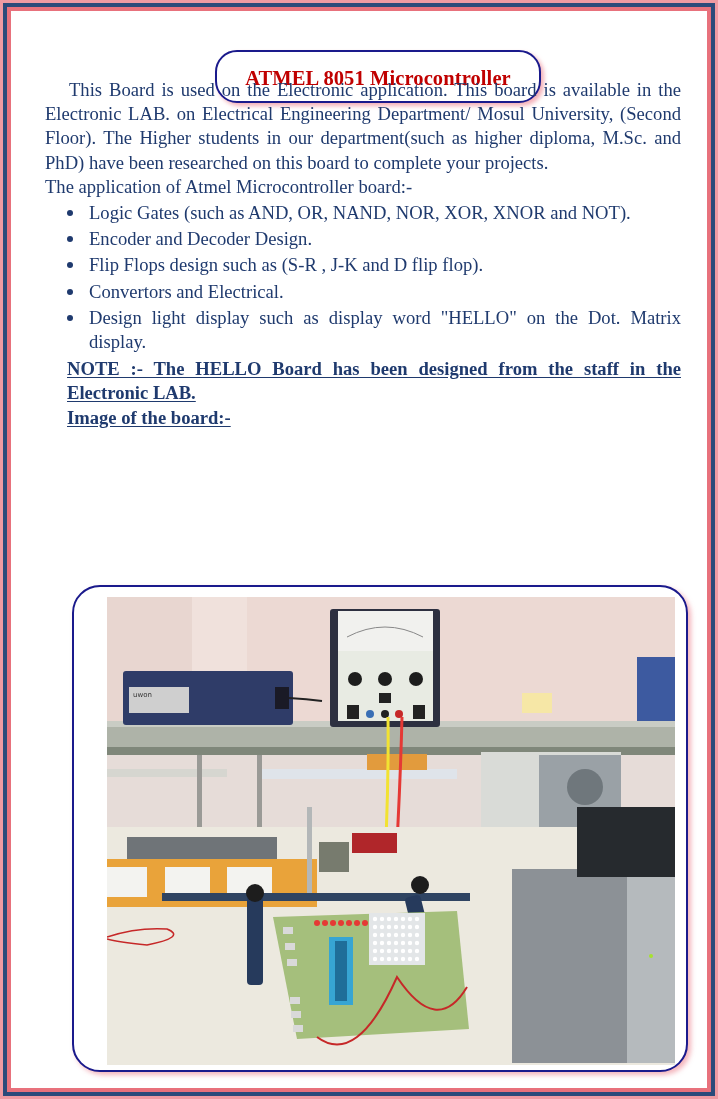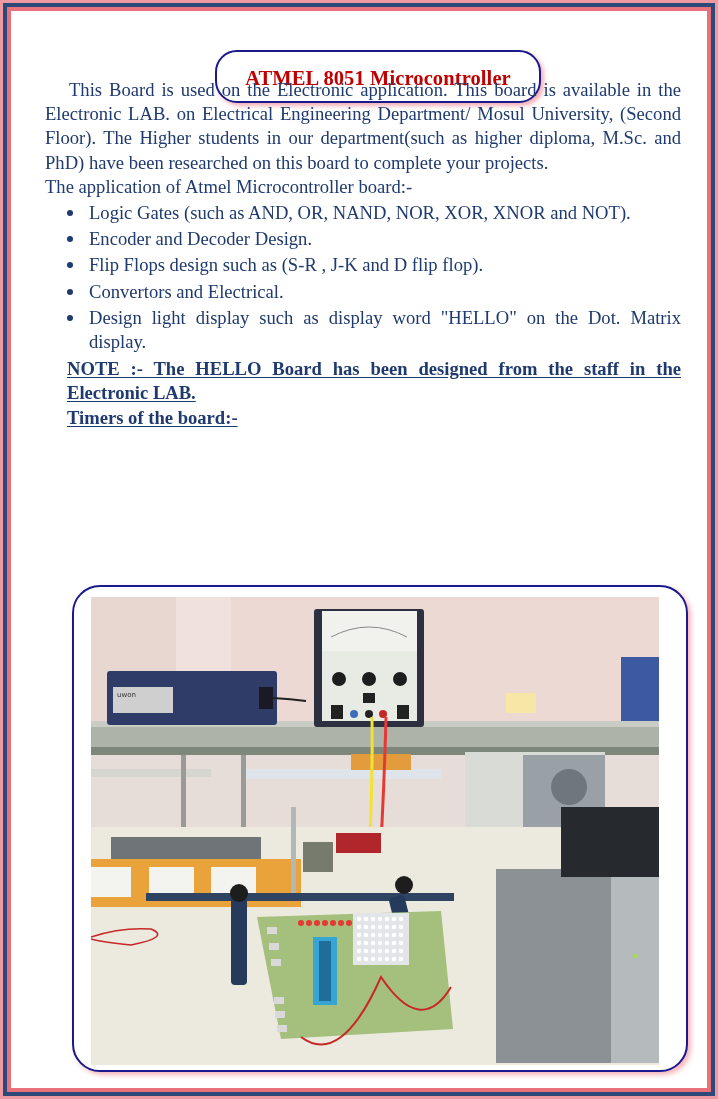--- a/index.html
+++ b/index.html
@@ -53,21 +53,21 @@
     text-align: justify; color: #1f3a6e; text-underline-offset: 2px;
   }
   .photo-frame {
     position: absolute; left: 72px; top: 585px; width: 616px; height: 487px;
     box-sizing: border-box;
     border: 2px solid #1a1a8c; border-radius: 28px;
     box-shadow: 3px 3px 5px rgba(240,150,160,0.7);
     background: #fff;
   }
   .photo {
-    position: absolute; left: 91px; top: 597px; width: 568px; height: 468px;
+    position: absolute; left: 107px; top: 597px; width: 568px; height: 468px;
     overflow: hidden; background: #e9dcd6;
   }
 </style>
 </head>
 <body>
 
 <div class="page-frame"></div>
 <div class="frame-navy"></div>
 <div class="frame-pink-inner"></div>
 
@@ -79,21 +79,21 @@
   <p class="para indent">This Board is used on the Electronic application. This board is available in the Electronic LAB. on Electrical Engineering Department/ Mosul University, (Second Floor). The Higher students in our department(such as higher diploma, M.Sc. and PhD) have been researched on this board to complete your projects.</p>
   <p class="para">The application of Atmel Microcontroller board:-</p>
   <ul class="apps">
     <li><span class="bullet"></span><span>Logic Gates (such as AND, OR, NAND, NOR, XOR, XNOR and NOT).</span></li>
     <li><span class="bullet"></span><span>Encoder and Decoder Design.</span></li>
     <li><span class="bullet"></span><span>Flip Flops design such as (S-R , J-K and D flip flop).</span></li>
     <li><span class="bullet"></span><span>Convertors and Electrical.</span></li>
     <li><span class="bullet"></span><span>Design light display such as display word "HELLO" on the Dot. Matrix display.</span></li>
   </ul>
   <p class="note">NOTE :- The HELLO Board has been designed from the staff in the Electronic LAB.</p>
-  <p class="note" style="margin-top:0">Timers of the board:-</p>
+  <p class="note" style="margin-top:0">Image of the board:-</p>
 </div>
 
 <div class="photo-frame"></div>
 <div class="photo">
   <svg width="568" height="468" viewBox="0 0 568 468" xmlns="http://www.w3.org/2000/svg">
 
     <rect x="0" y="0" width="568" height="140" fill="#ecd9d3"></rect>
     <rect x="0" y="0" width="85" height="140" fill="#e8d6d0"></rect>
     <rect x="85" y="0" width="55" height="140" fill="#f0e1dc"></rect>
 

